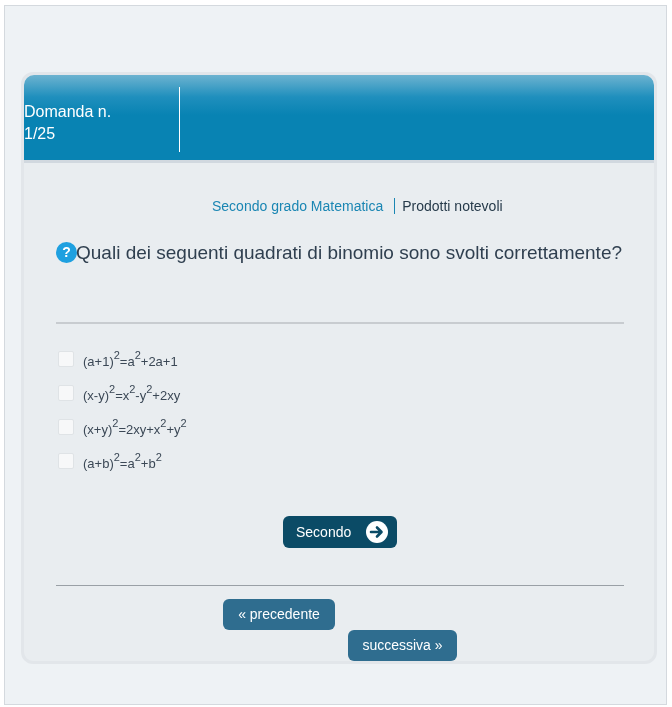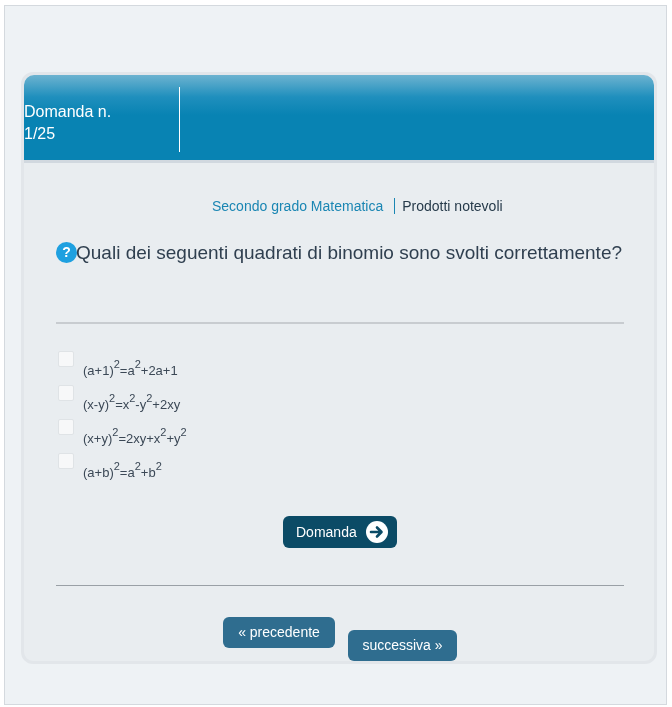--- a/index.html
+++ b/index.html
@@ -44,40 +44,40 @@
     .q-text { position: absolute; left: 20px; top: 3px; font-size: 19px; color: #2f3f4f; white-space: nowrap; }
 
     .hr1 { position: absolute; left: 32px; top: 247px; width: 568px; height: 2px; background: #c8ccd0; }
 
     .options { position: absolute; left: 34px; top: 270px; }
     .option { position: absolute; left: 0; height: 24px; white-space: nowrap; }
     .cb {
       position: absolute; left: 0; top: 6px; width: 16px; height: 16px;
       background: #f7f8f9; border: 1px solid #dfe3e6; border-radius: 2px;
     }
-    .opt-text { position: absolute; left: 25px; top: 18px; font-size: 13px; color: #3b4856; }
+    .opt-text { position: absolute; left: 25px; top: 9px; font-size: 13px; color: #3b4856; }
     .opt-text sup { font-size: 11px; vertical-align: 7px; line-height: 0; }
 
     .btn-answer {
       position: absolute; left: 259px; top: 441px; width: 114px; height: 32px;
       background: #0b4b66; border-radius: 6px; color: #fff; font-size: 14px;
       border: none; cursor: pointer;
     }
     .btn-answer .lbl { position: absolute; left: 13px; top: 8px; }
     .arrow-circle {
       position: absolute; left: 83px; top: 5px; width: 22px; height: 22px; border-radius: 50%; background: #ffffff;
     }
 
     .hr2 { position: absolute; left: 32px; top: 510px; width: 568px; height: 1px; background: #9aa0a6; }
 
     .nav-btn {
       position: absolute; top: 524px; height: 31px; background: #2f6d8f; color: #fff; font-size: 14px;
       border: none; border-radius: 6px; cursor: pointer; text-align: center; line-height: 31px;
     }
-    .prev { left: 199px; width: 112px; margin-top: 18px; }
+    .prev { left: 199px; width: 112px; }
     .next { left: 324px; width: 109px; margin-top: 31px; }
   </style>
 </head>
 <body>
 
 <div class="frame">
 
 
   <div class="card">
     <div class="card-head">
@@ -112,21 +112,21 @@
         <div class="cb"></div>
         <div class="opt-text"><span>(x+y)</span><sup>2</sup><span>=2xy+x</span><sup>2</sup><span>+y</span><sup>2</sup></div>
       </div>
       <div class="option" style="top:102px;">
         <div class="cb"></div>
         <div class="opt-text"><span>(a+b)</span><sup>2</sup><span>=a</span><sup>2</sup><span>+b</span><sup>2</sup></div>
       </div>
     </div>
 
     <button class="btn-answer">
-      <span class="lbl">Domanda</span>
+      <span class="lbl">Secondo</span>
       <span class="arrow-circle">
         <svg width="22" height="22" viewBox="0 0 22 22">
           <path d="M5 11 H15 M11 6.5 L15.5 11 L11 15.5" stroke="#0b4b66" stroke-width="2.6" fill="none" stroke-linecap="round" stroke-linejoin="round"></path>
         </svg>
       </span>
     </button>
 
     <div class="hr2"></div>
 
     <button class="nav-btn prev">« precedente</button>

